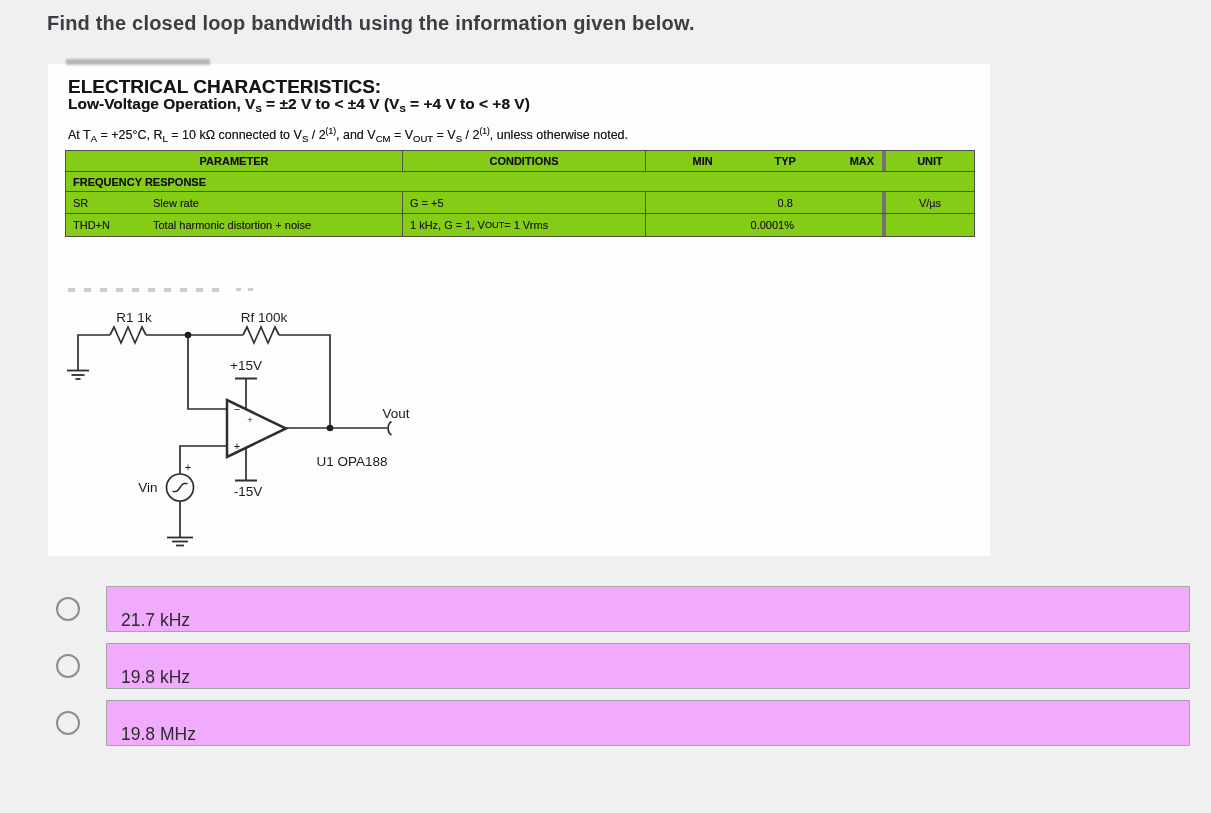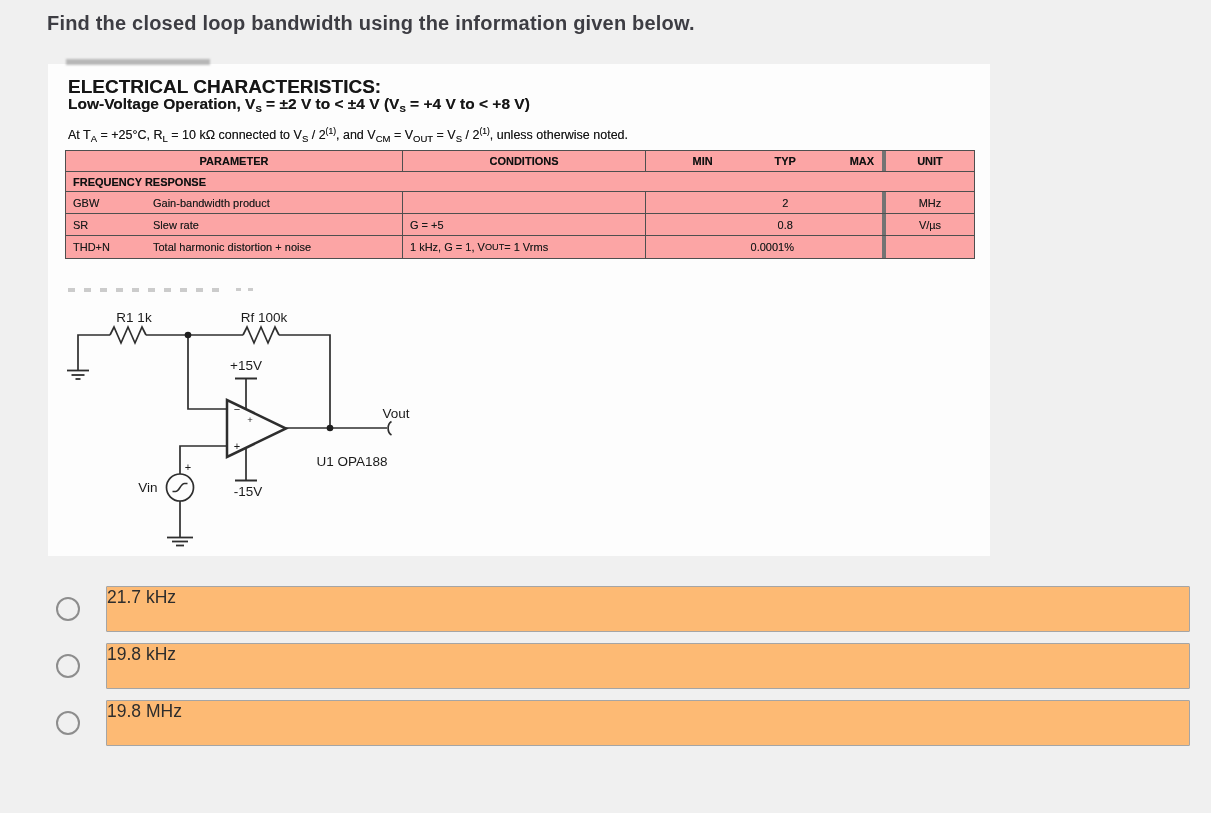--- a/index.html
+++ b/index.html
@@ -28,21 +28,21 @@
   .ds-h1{position:absolute;left:20px;top:12px;font-size:19px;font-weight:bold;}
   .ds-h2{position:absolute;left:20px;top:31px;font-size:15.5px;font-weight:bold;}
   .ds-h3{position:absolute;left:20px;top:62px;font-size:12.5px;}
   .ds sub{font-size:9.5px;vertical-align:-3px;}
   .ds sup{font-size:8.5px;vertical-align:5px;}
   
   .tbl{
     position:absolute;left:17px;top:86px;width:910px;
     border:1px solid #4f4f4f;box-sizing:border-box;
     font-size:11px;color:#191919;text-shadow:0 0 .5px rgba(60,60,60,.6);
-    background:#fca5a5;
+    background:#84cc16;
   }
   .tr{display:flex;height:22px;border-bottom:1px solid #4f4f4f;box-sizing:border-box;}
   .tr:last-child{border-bottom:none;}
   .tr-head{height:21px;font-weight:bold;color:#101010;}
   .tr-section{height:20px;}
   .cell{display:flex;align-items:center;box-sizing:border-box;}
   .c-param{width:337px;border-right:1px solid #4f4f4f;}
   .c-cond{width:243px;border-right:1px solid #4f4f4f;padding-left:7px;}
   .c-mtm{width:240px;border-right:4px solid #737373;position:relative;}
   .c-unit{flex:1;justify-content:center;}
@@ -74,22 +74,22 @@
   .options{position:absolute;left:56px;top:586px;width:1134px;}
   .opt{display:flex;align-items:center;height:46px;margin-bottom:11px;}
   .radio{
     width:20px;height:20px;flex:none;
     border:2px solid #8d8d8d;border-radius:50%;
     background:transparent;margin-right:26px;box-sizing:content-box;
     cursor:pointer;
   }
   .obox{
     flex:1;height:100%;box-sizing:border-box;
-    background:#fdba74;border:1px solid #a5a5a5;border-radius:1px;
-    display:flex;align-items:flex-start;padding-left:0;
+    background:#f0abfc;border:1px solid #a5a5a5;border-radius:1px;
+    display:flex;align-items:flex-end;padding-left:14px;
     font-size:17.5px;color:#2d2d2d;cursor:pointer;
   }
 </style>
 </head>
 <body>
 
 <div class="q-title">Find the closed loop bandwidth using the information given below.</div>
 
 <div class="panel">
   <div class="scan-artifact"></div>
@@ -109,31 +109,20 @@
         <span class="mtm-lbl pos-typ">TYP</span>
         <span class="mtm-lbl pos-max">MAX</span>
       </div>
       <div class="cell c-unit">UNIT</div>
     </div>
 
     <div class="tr tr-section">
       <div class="cell c-section">FREQUENCY RESPONSE</div>
     </div>
 
-    <div class="tr">
-      <div class="cell c-param">
-        <span class="sym"><span>GBW</span></span>
-        <span>Gain-bandwidth product</span>
-      </div>
-      <div class="cell c-cond"></div>
-      <div class="cell c-mtm">
-          <span class="typ-val">2</span>
-        </div>
-      <div class="cell c-unit">MHz</div>
-    </div>
 
     <div class="tr">
       <div class="cell c-param">
         <span class="sym"><span>SR</span></span>
         <span>Slew rate</span>
       </div>
       <div class="cell c-cond">
           <span>G = +5</span>
         </div>
       <div class="cell c-mtm">

